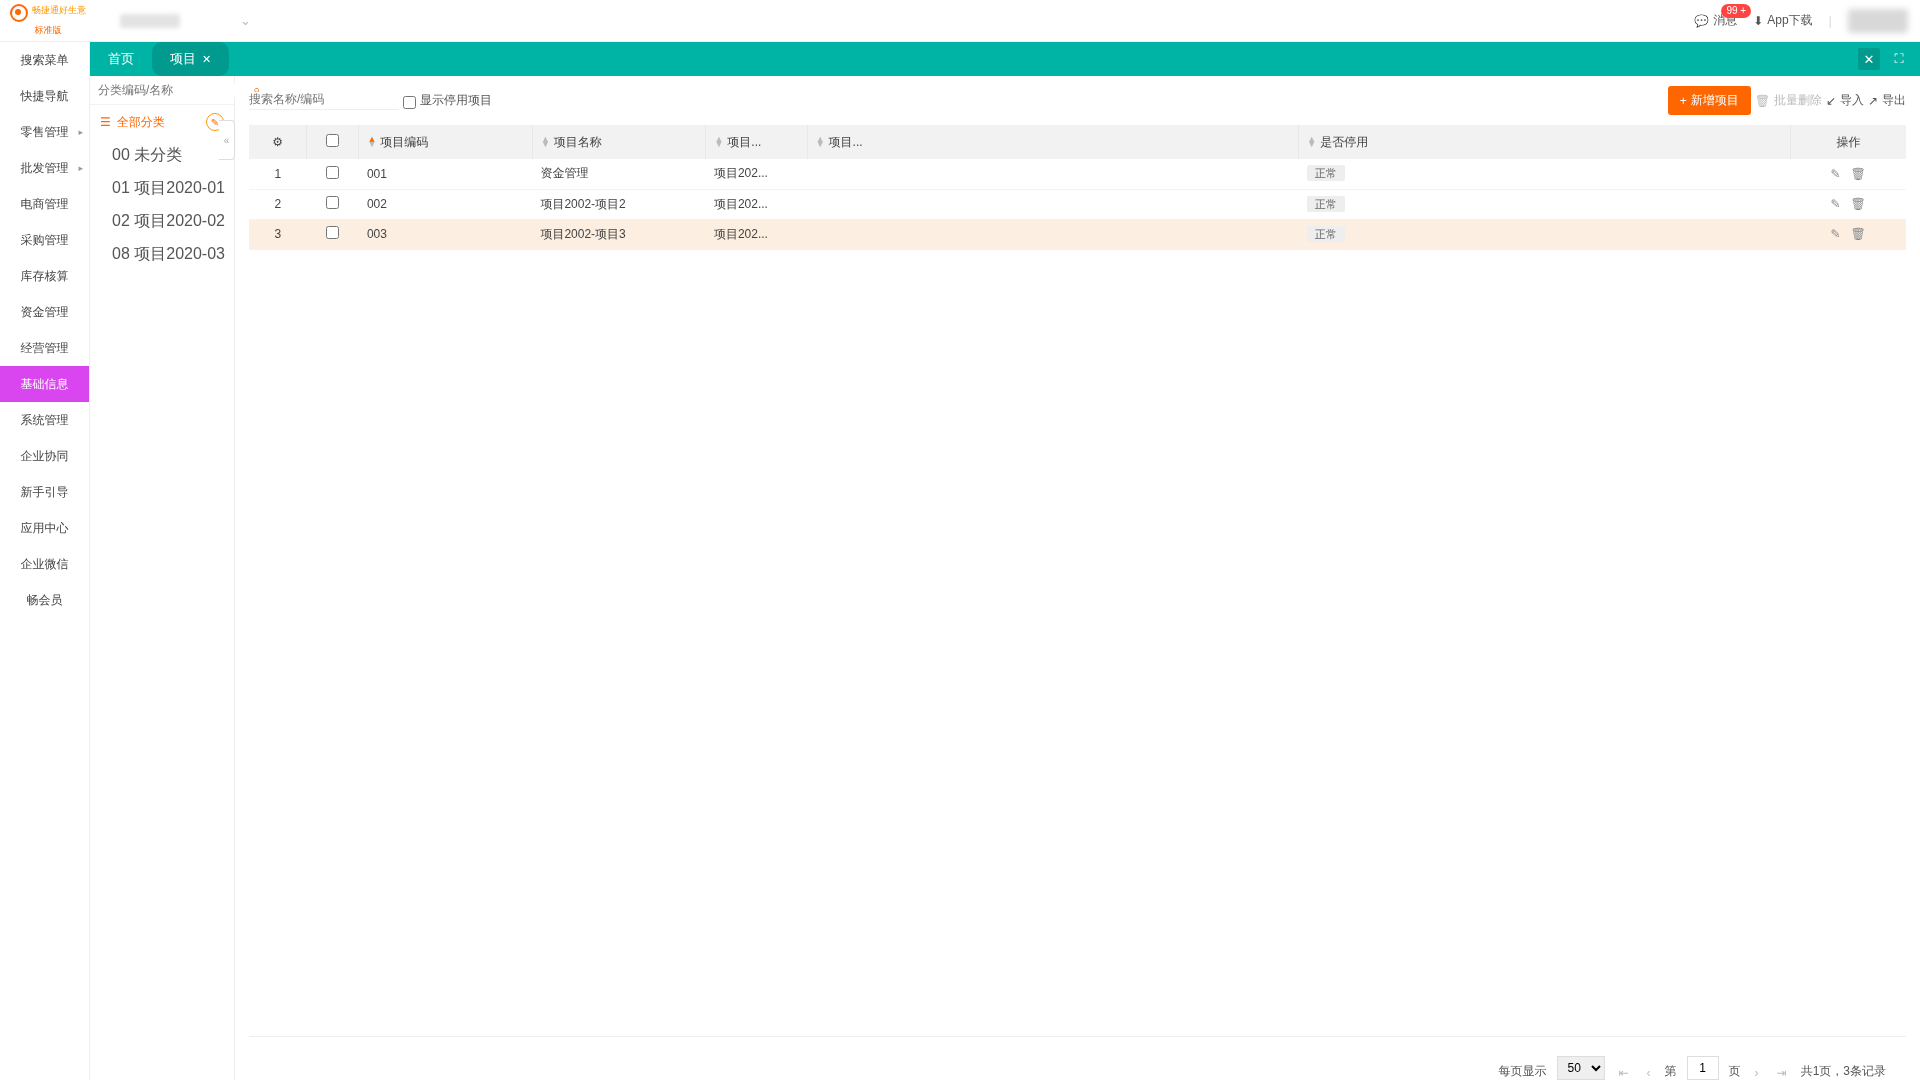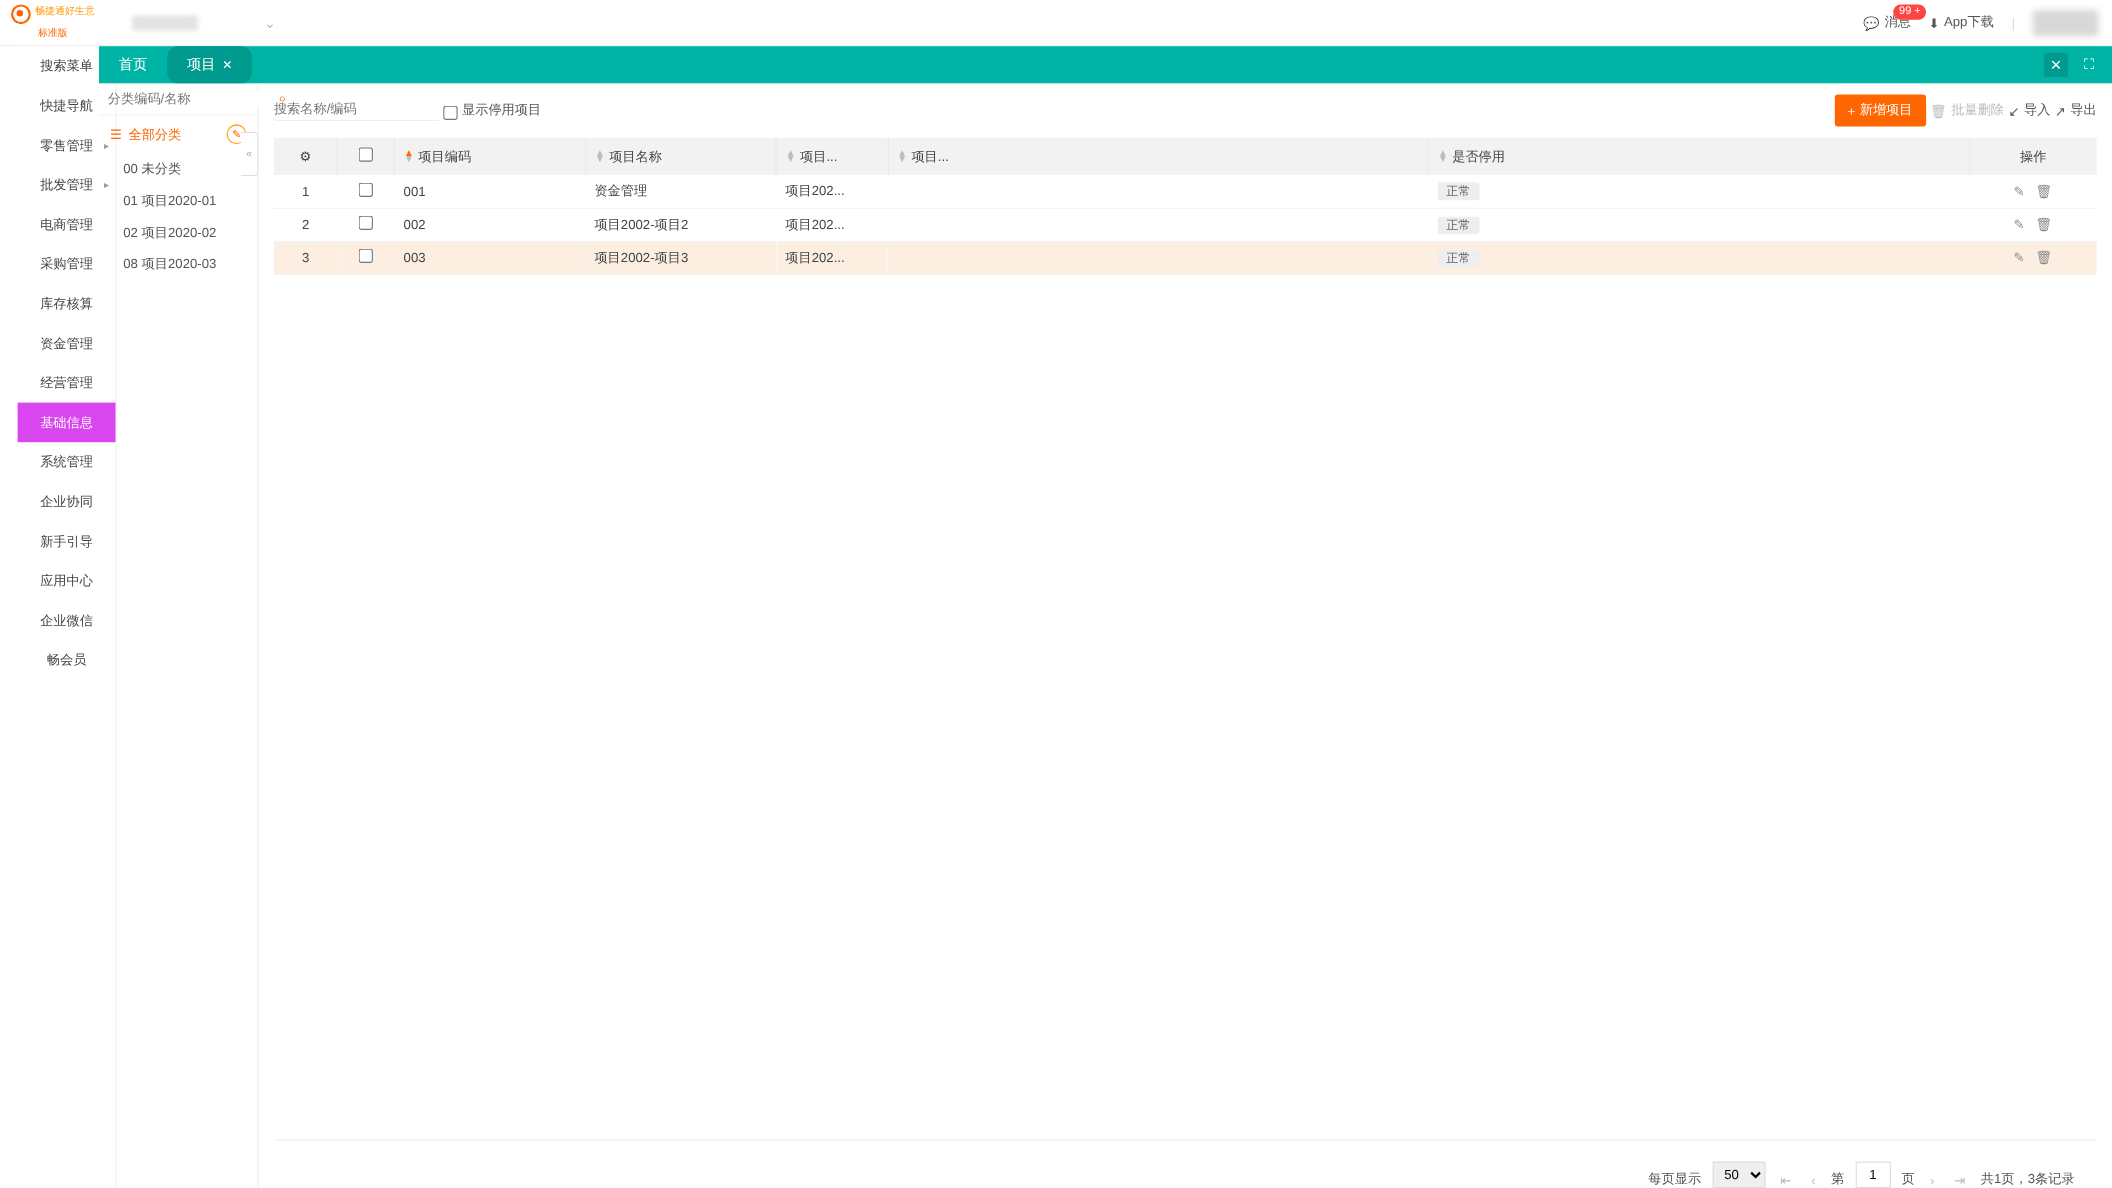--- a/index.html
+++ b/index.html
@@ -24,39 +24,39 @@
 
 .tab-bar { height: 34px; background: #00b4a5; display: flex; align-items: stretch; position: relative; margin-left: 90px; }
 .tab { display: flex; align-items: center; padding: 0 18px; color: #fff; font-size: 13px; cursor: pointer; }
 .tab.active { background: #009b8e; border-radius: 10px; }
 .tab-close { margin-left: 6px; font-size: 11px; }
 .tab-bar-right { margin-left: auto; display: flex; align-items: center; gap: 8px; padding-right: 10px; }
 .tab-icon-btn { width: 22px; height: 22px; display: flex; align-items: center; justify-content: center; color: #fff; cursor: pointer; border-radius: 2px; }
 .tab-icon-btn.close-bg { background: #009b8e; }
 
 
-.sidebar { position: absolute; left: 16px; top: 42px; bottom: 0; width: 90px; background: #fff; border-right: 1px solid #eee; }
+.sidebar { position: absolute; left: 0; top: 42px; bottom: 0; width: 90px; background: #fff; border-right: 1px solid #eee; }
 .side-item { height: 36px; display: flex; align-items: center; justify-content: center; font-size: 12px; color: #444; cursor: pointer; position: relative; }
 .side-item.active { background: #d946ef; color: #fff; }
 .side-item .caret { position: absolute; right: 6px; font-size: 9px; color: #999; }
 
 
 .main { position: absolute; left: 90px; top: 76px; right: 0; bottom: 0; display: flex; }
 
 
 .cat-panel { width: 145px; border-right: 1px solid #eee; display: flex; flex-direction: column; position: relative; }
 .cat-search { display: flex; align-items: center; padding: 6px 8px; border-bottom: 1px solid #f3f3f3; justify-content: space-between; }
 .cat-search input { border: none; outline: none; flex: 1; font-size: 12px; color: #999; }
 .cat-search-icon { color: #f60; font-size: 13px; }
 .cat-root { display: flex; align-items: center; padding: 8px 10px; font-size: 12px; color: #f60; gap: 6px; }
 .cat-root-label { flex: 1; }
 .cat-edit-icon { width: 18px; height: 18px; border: 1px solid #f90; border-radius: 50%; display: flex; align-items: center; justify-content: center; color: #f60; font-size: 10px; cursor: pointer; }
 .cat-collapse { width: 16px; height: 40px; border: 1px solid #ddd; border-left: none; background: #fff; position: absolute; right: -1px; top: 44px; display: flex; align-items: center; justify-content: center; color: #aaa; font-size: 10px; cursor: pointer; border-radius: 0 4px 4px 0; }
 .cat-items { padding-left: 18px; }
-.cat-item { padding: 6px 4px; font-size: 12px; color: #555; cursor: pointer; }
+.cat-item { padding: 6px 4px; font-size: 16px; color: #555; cursor: pointer; }
 
 
 .content { flex: 1; display: flex; flex-direction: column; position: relative; }
 .toolbar { display: flex; align-items: center; padding: 10px 14px; gap: 4px; }
 .search-box { display: flex; align-items: center; width: 150px; border-bottom: 1px solid #eee; padding-bottom: 2px; }
 .search-box input { border: none; outline: none; flex: 1; font-size: 12px; color: #999; }
 .search-icon2 { color: #f60; font-size: 13px; }
 .chk-wrap { display: flex; align-items: flex-end; gap: 4px; font-size: 12px; color: #555; }
 .toolbar-spacer { flex: 1; }
 .btn-primary { background: #f60; color: #fff; border: none; padding: 6px 12px; font-size: 12px; border-radius: 3px; cursor: pointer; display: flex; align-items: center; gap: 4px; }

